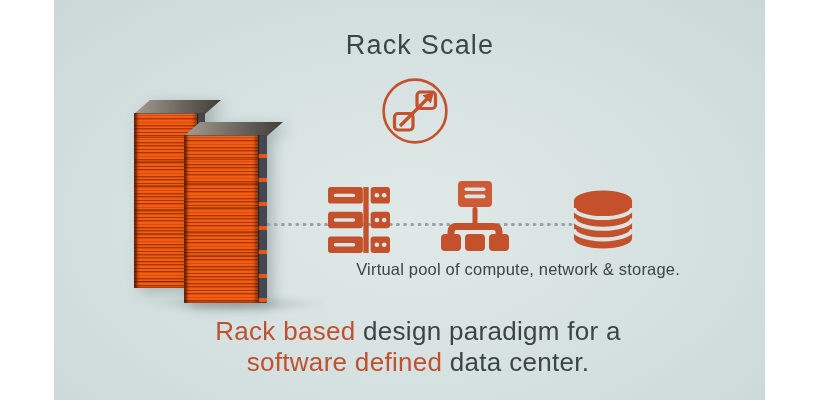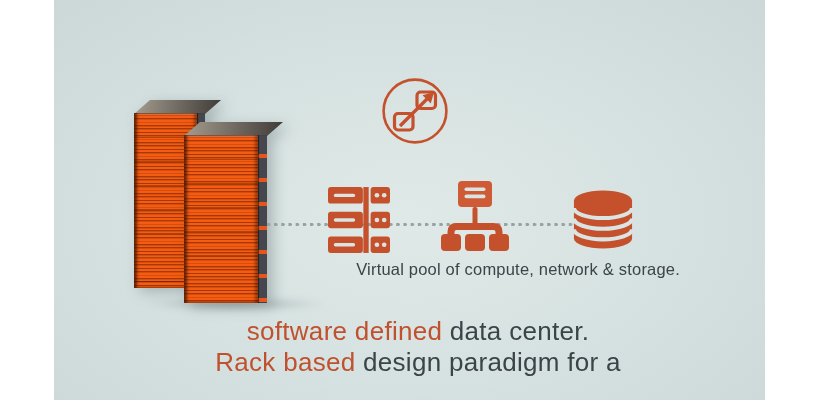--- a/index.html
+++ b/index.html
@@ -89,20 +89,21 @@
   }
   .tagline span { white-space:pre-wrap; }
   .tagline .hl { color:#c0512e; }
 </style>
 </head>
 <body>
 
 <div class="canvas">
   <div class="panel">
 
+    <div class="title">Rack Scale</div>
 
     <div class="scale-badge">
       <svg width="68" height="68" viewBox="0 0 68 68">
         <circle cx="34" cy="34" r="31.4" class="stroke-accent" stroke-width="2.6"></circle>
         <rect x="13.5" y="36.5" width="18.5" height="16.5" rx="3.5" class="stroke-accent" stroke-width="3.2"></rect>
         <rect x="36" y="15" width="18.5" height="16.5" rx="3.5" class="stroke-accent" stroke-width="3.2"></rect>
         <line x1="19" y1="49" x2="47" y2="21" class="stroke-accent" stroke-width="3.4"></line>
         <polygon points="53,15 41.5,18.2 49.8,26.5" class="fill-accent"></polygon>
       </svg>
     </div>
@@ -166,18 +167,18 @@
         <path d="M2 11 A30 10.5 0 0 1 62 11 L62 50 A30 10.5 0 0 1 2 50 Z" class="fill-accent"></path>
         <path d="M2 18.5 A30 10.5 0 0 0 62 18.5" class="sep"></path>
         <path d="M2 29.5 A30 10.5 0 0 0 62 29.5" class="sep"></path>
         <path d="M2 40.5 A30 10.5 0 0 0 62 40.5" class="sep"></path>
       </svg>
     </div>
 
     <div class="caption">Virtual pool of compute, network &amp; storage.</div>
 
     <div class="tagline">
+      <div><span class="hl">Rack based</span><span> design paradigm for a</span></div>
       <div><span class="hl">software defined</span><span> data center.</span></div>
-      <div><span class="hl">Rack based</span><span> design paradigm for a</span></div>
     </div>
 
   </div>
 </div>
 
 </body></html>

